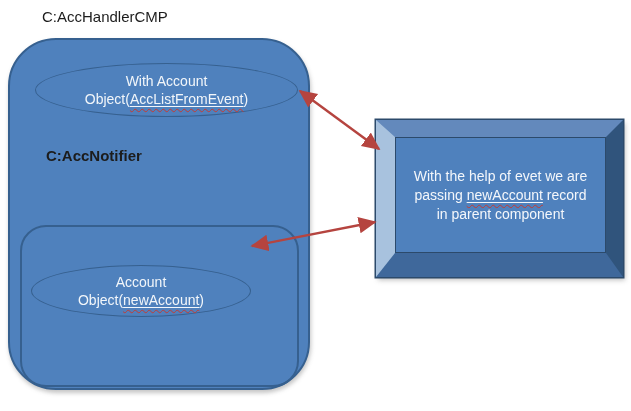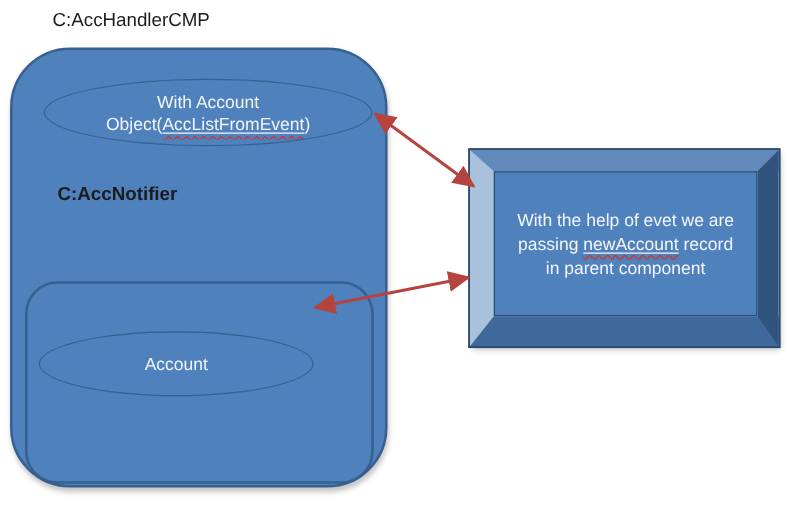--- a/index.html
+++ b/index.html
@@ -77,20 +77,23 @@
     </div>
 
     <div class="abs black-label" style="left:36px;top:107px;font-weight:bold;">C:AccNotifier</div>
 
     <div class="abs inner-round">
 
       <div class="abs ellipse ellipse2">
         <div>
           <span>Account</span>
         </div>
+        <div>
+          <span>Object(</span><span class="u"><span class="sq">newAccount</span></span><span>)</span>
+        </div>
       </div>
     </div>
   </div>
 
   <div class="abs note-frame">
     <div class="note-panel">
       <div class="note-line">
         <span>With the help of evet we are</span>
       </div>
       <div class="note-line">

